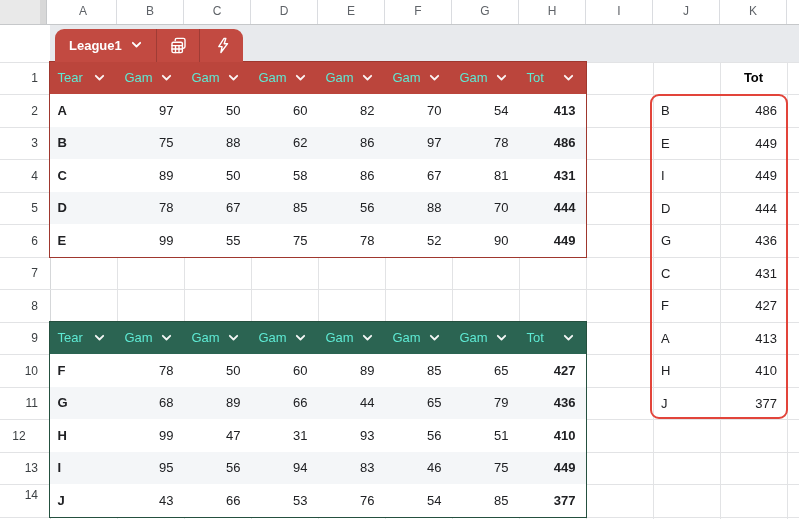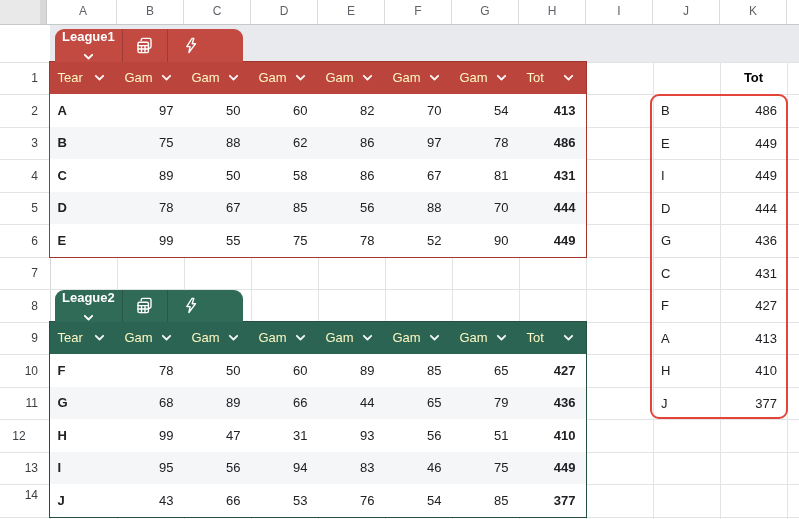--- a/index.html
+++ b/index.html
@@ -15,26 +15,26 @@
   .corner-shade{position:absolute;right:0;top:0;width:6px;height:100%;background:#d8d8d8;}
   .rownum{position:absolute;left:0;width:38px;text-align:right;font-size:12px;color:#3c4043;
           line-height:32.5px;height:32.5px;z-index:2;}
   .gline{position:absolute;background:#e2e3e5;z-index:1;}
   .gline.strong{background:#d5d7d9;}
   .band{position:absolute;background:#e8eaed;z-index:2;}
   
   .ttab{position:absolute;height:32.5px;border-radius:9px 9px 0 0;display:flex;color:#fff;z-index:6;overflow:hidden;}
   .tabseg{display:flex;align-items:center;justify-content:center;height:100%;box-sizing:border-box;cursor:pointer;}
   .tabseg + .tabseg{border-left:1px solid rgba(0,0,0,0.18);}
-  .tabname{padding:0 7px;font-size:13px;font-weight:600;gap:9px;flex-direction:column;}
+  .tabname{padding:0 14px;font-size:13px;font-weight:600;gap:9px;}
   .tabicon{width:45px;}
   
   .gtable{position:absolute;width:536px;box-sizing:content-box;z-index:5;border-style:solid;border-width:1.5px;}
   .hrow{display:flex;height:32.5px;}
-  .hcell{position:relative;width:67px;box-sizing:border-box;padding-left:8px;color:#fef9c3;
+  .hcell{position:relative;width:67px;box-sizing:border-box;padding-left:8px;color:#5eead4;
          font-size:13px;line-height:32.5px;white-space:nowrap;overflow:hidden;cursor:pointer;}
   .hchev{position:absolute;left:44px;top:50%;margin-top:-4px;}
   .drow{display:flex;height:32.5px;align-items:center;font-size:13px;color:#202124;background:#fff;}
   .drow.bandrow{background:#f4f6f8;}
   .dcell{width:67px;box-sizing:border-box;white-space:nowrap;}
   .dcell.team{font-weight:700;padding-left:8px;}
   .dcell.num{text-align:right;padding-right:10px;}
   .dcell.total{font-weight:700;}
   
   .sumhead{position:absolute;width:67px;height:32.5px;line-height:32.5px;text-align:center;
@@ -220,46 +220,20 @@
         <div class="dcell team">E</div>
         <div class="dcell num">99</div>
         <div class="dcell num">55</div>
         <div class="dcell num">75</div>
         <div class="dcell num">78</div>
         <div class="dcell num">52</div>
         <div class="dcell num">90</div>
         <div class="dcell num total">449</div>
       </div>
     </div>
-    <div class="ttab" style="left: 55px; top: 289.5px; width: 188px; background: rgb(47, 107, 87);">
-      <div class="tabseg tabname">
-        <span>League2</span>
-        <span>
-          <svg width="11" height="8" viewBox="0 0 11 8">
-            <path d="M1.8 1.8l3.7 3.7 3.7-3.7" fill="none" stroke="#ffffff" stroke-opacity="1" stroke-width="1.8" stroke-linecap="round" stroke-linejoin="round"></path>
-          </svg>
-        </span>
-      </div>
-      <div class="tabseg tabicon">
-        <span>
-          <svg width="17" height="17" viewBox="0 0 17 17" fill="none" stroke="#ffffff" stroke-width="1.4" stroke-linecap="round" stroke-linejoin="round">
-            <path d="M5.2 3.6V3a1.6 1.6 0 0 1 1.6-1.6h6.6A1.6 1.6 0 0 1 15 3v6.6a1.6 1.6 0 0 1-1.6 1.6h-.6"></path>
-            <rect x="2" y="5.2" width="10.4" height="10.4" rx="1.4"></rect>
-            <path d="M2 8.6h10.4M2 12h10.4M5.5 8.6v7M9 8.6v7"></path>
-          </svg>
-        </span>
-      </div>
-      <div class="tabseg tabicon">
-        <span>
-          <svg width="14" height="17" viewBox="0 0 14 17" fill="none" stroke="#ffffff" stroke-width="1.4" stroke-linejoin="round">
-            <path d="M8.9 1.5 3.8 9.6h3.3l-1.2 5.9 6.7-8.8H9.2l1.6-5.2z"></path>
-          </svg>
-        </span>
-      </div>
-    </div>
     <div class="gtable" style="left: 48.5px; top: 320.5px; border-color: rgb(37, 80, 63);">
       <div class="hrow" style="background: rgb(43, 100, 82);">
         <div class="hcell"><span>Tear</span><span class="hchev">
             <svg width="11" height="8" viewBox="0 0 11 8">
               <path d="M1.8 1.8l3.7 3.7 3.7-3.7" fill="none" stroke="#ffffff" stroke-opacity="0.95" stroke-width="1.8" stroke-linecap="round" stroke-linejoin="round"></path>
             </svg>
           </span></div>
         <div class="hcell"><span>Gam</span><span class="hchev">
             <svg width="11" height="8" viewBox="0 0 11 8">
               <path d="M1.8 1.8l3.7 3.7 3.7-3.7" fill="none" stroke="#ffffff" stroke-opacity="0.95" stroke-width="1.8" stroke-linecap="round" stroke-linejoin="round"></path>

